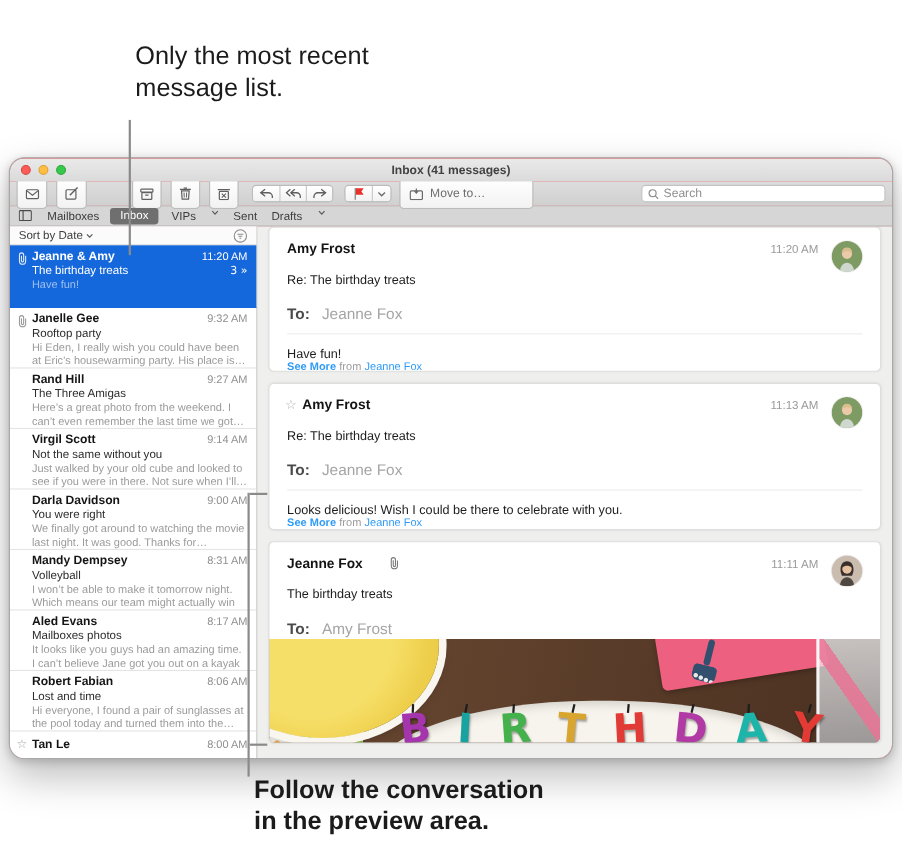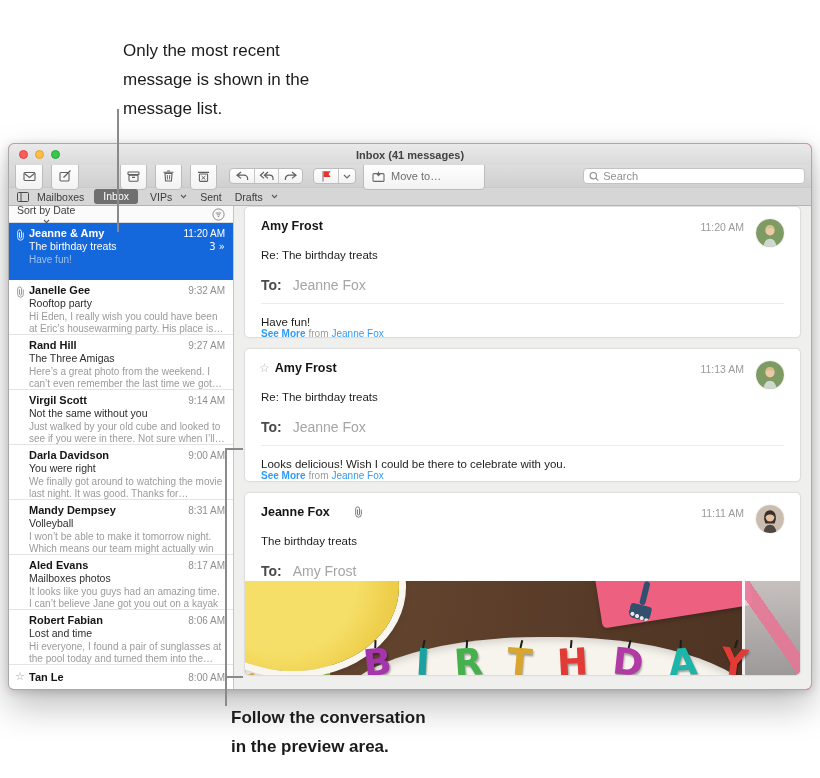--- a/index.html
+++ b/index.html
@@ -2,27 +2,27 @@
 <html><head>
 <meta charset="utf-8">
 <style>
   * { margin:0; padding:0; box-sizing:border-box; }
   html,body { background:#ffffff; }
   .stage {
     position:relative; width:820px; height:778px; background:#fff; overflow:hidden;
     font-family:"Liberation Sans", sans-serif;
   }
   
-  .callout { position:absolute; font-size:17px; line-height:29px; color:#1b1b1b; z-index:60; }
+  .callout { position:absolute; font-size:23px; line-height:29px; color:#1b1b1b; z-index:60; }
   .pline { position:absolute; background:#8a8a8a; z-index:55; }
 
   
   .window {
     position:absolute; left:8px; top:143px; width:804px; height:547px;
-    border:1px solid #a9a9a9; border-radius:6px; overflow:hidden; background:#ef4444;
+    border:1px solid #a9a9a9; border-radius:14px; overflow:hidden; background:#ef4444;
     box-shadow:0 16px 36px rgba(0,0,0,.26), 0 2px 8px rgba(0,0,0,.16);
   }
   .titlebar {
     height:21px; background:linear-gradient(#eaeaea,#dadada);
     display:flex; align-items:center; justify-content:center; position:relative;
   }
   .lights { position:absolute; left:10px; top:6px; display:flex; gap:7px; }
   .light { width:9px; height:9px; border-radius:50%; display:inline-block; }
   .light.red   { background:#fc5b57; border:1px solid #d94840; }
   .light.yellow{ background:#fdbe41; border:1px solid #dda237; }
@@ -49,32 +49,32 @@
   .search input {
     border:0; outline:0; background:transparent; width:100%; font-size:11px; color:#333;
     font-family:"Liberation Sans",sans-serif;
   }
   .search input::placeholder { color:#8f8f8f; }
 
   .favbar {
     height:19px; background:#d6d6d6; border-top:1px solid #c9c9c9; border-bottom:1px solid #b3b3b3;
     display:flex; align-items:center; padding:0 8px; font-size:10.5px; color:#3c3c3c;
   }
-  .fav { display:flex; align-items:center; gap:8px; }
+  .fav { display:flex; align-items:flex-start; gap:14px; }
   .pill { background:#6f6f6f; color:#fff; border-radius:3px; padding:1px 9px 2px; font-size:10.5px; }
 
   .content { display:flex; height:485px; background:#efefed; }
 
   
   .list { width:225px; background:#fff; border-right:1px solid #c5c5c5; display:flex; flex-direction:column; }
   .sorthdr {
     height:17px; background:#fbfbfb; border-bottom:1px solid #dadada;
     display:flex; align-items:center; padding:0 8px; font-size:10.5px; color:#3f3f3f;
   }
-  .sortlbl { display:flex; align-items:center; gap:3px;flex-direction:column; }
+  .sortlbl { display:flex; align-items:center; gap:3px; }
   .filterbtn { margin-left:auto; display:flex; align-items:center; }
   .mrow { height:55px; padding:4px 8px 0 8px; border-bottom:1px solid #e4e4e4; position:relative; overflow:hidden; }
   .mrow.first { height:57px; }
   .mrow.last { height:26px; padding-top:6px; }
   .clip { position:absolute; left:7px; top:6px; }
   .rowstar { position:absolute; left:6px; top:5px; font-size:11px; color:#a8a8a8; font-family:"DejaVu Sans",sans-serif; }
   .l1 { display:flex; align-items:baseline; margin-left:12px; }
   .mname { font-weight:700; font-size:11px; color:#151515; line-height:13px; white-space:nowrap; }
   .mtime { margin-left:auto; font-size:10px; color:#8f8f8f; }
   .l2 { display:flex; align-items:baseline; margin-left:12px; }
@@ -170,21 +170,20 @@
 
   svg.ic { display:block; }
 </style>
 </head>
 <body>
 
 <div class="stage">
 
   <div class="callout" style="left:123px; top:36px;">
     <div>Only the most recent</div>
-    <div>message is shown in the</div>
     <div>message list.</div>
   </div>
   <div class="pline" style="left:117px; top:109px; width:2px; height:123px;"></div>
 
   <div class="window">
 
     <div class="titlebar">
       <div class="lights">
         <span class="light red"></span>
         <span class="light yellow"></span>

